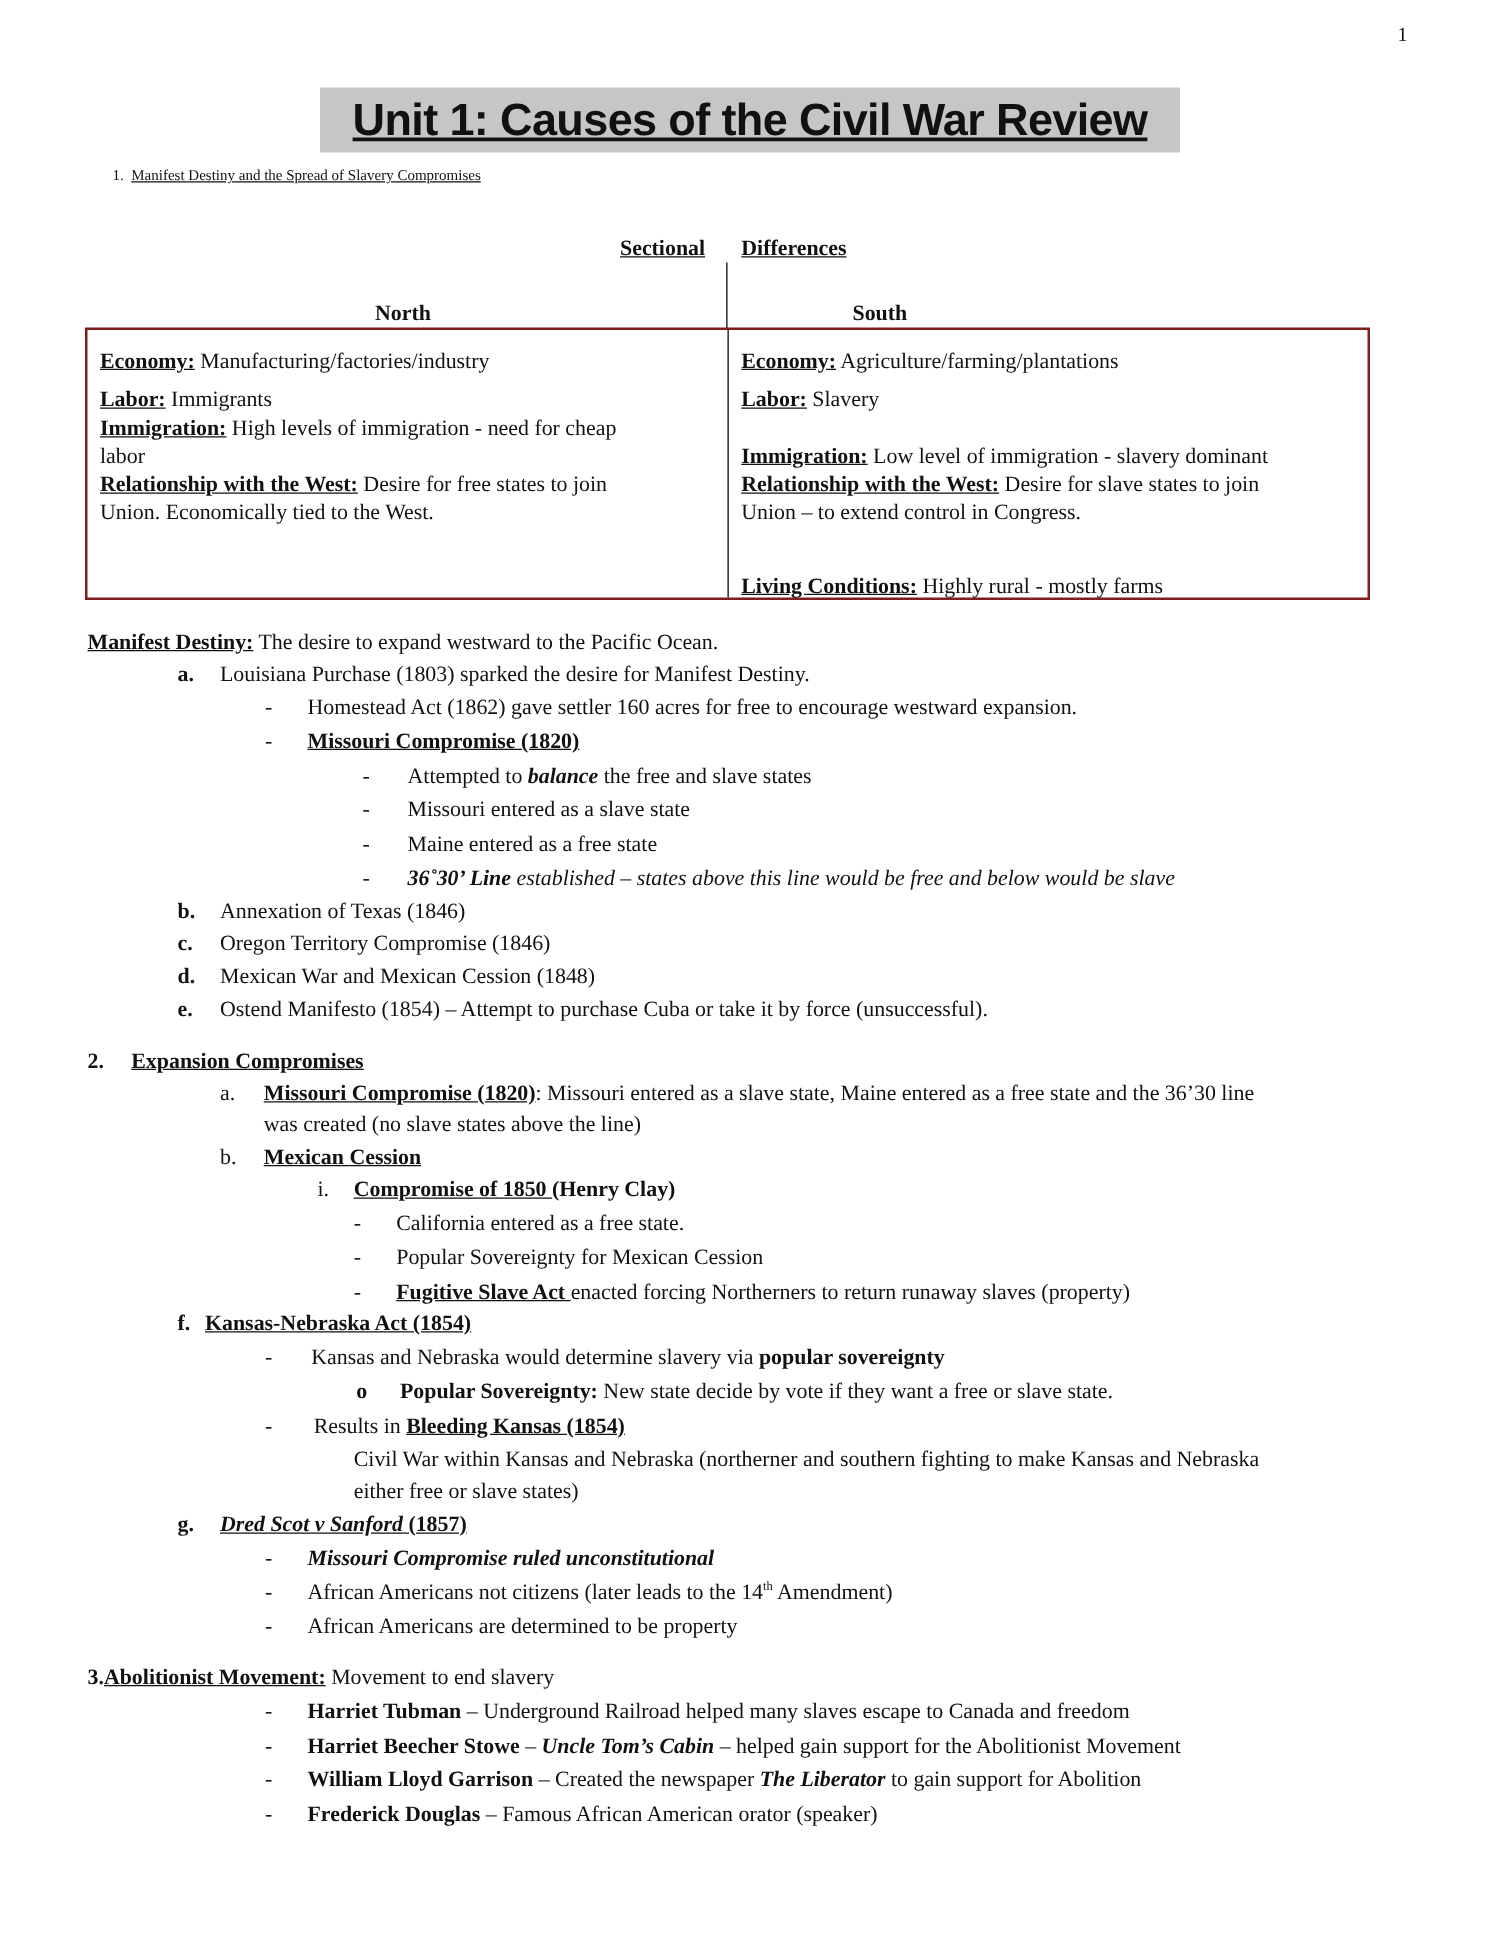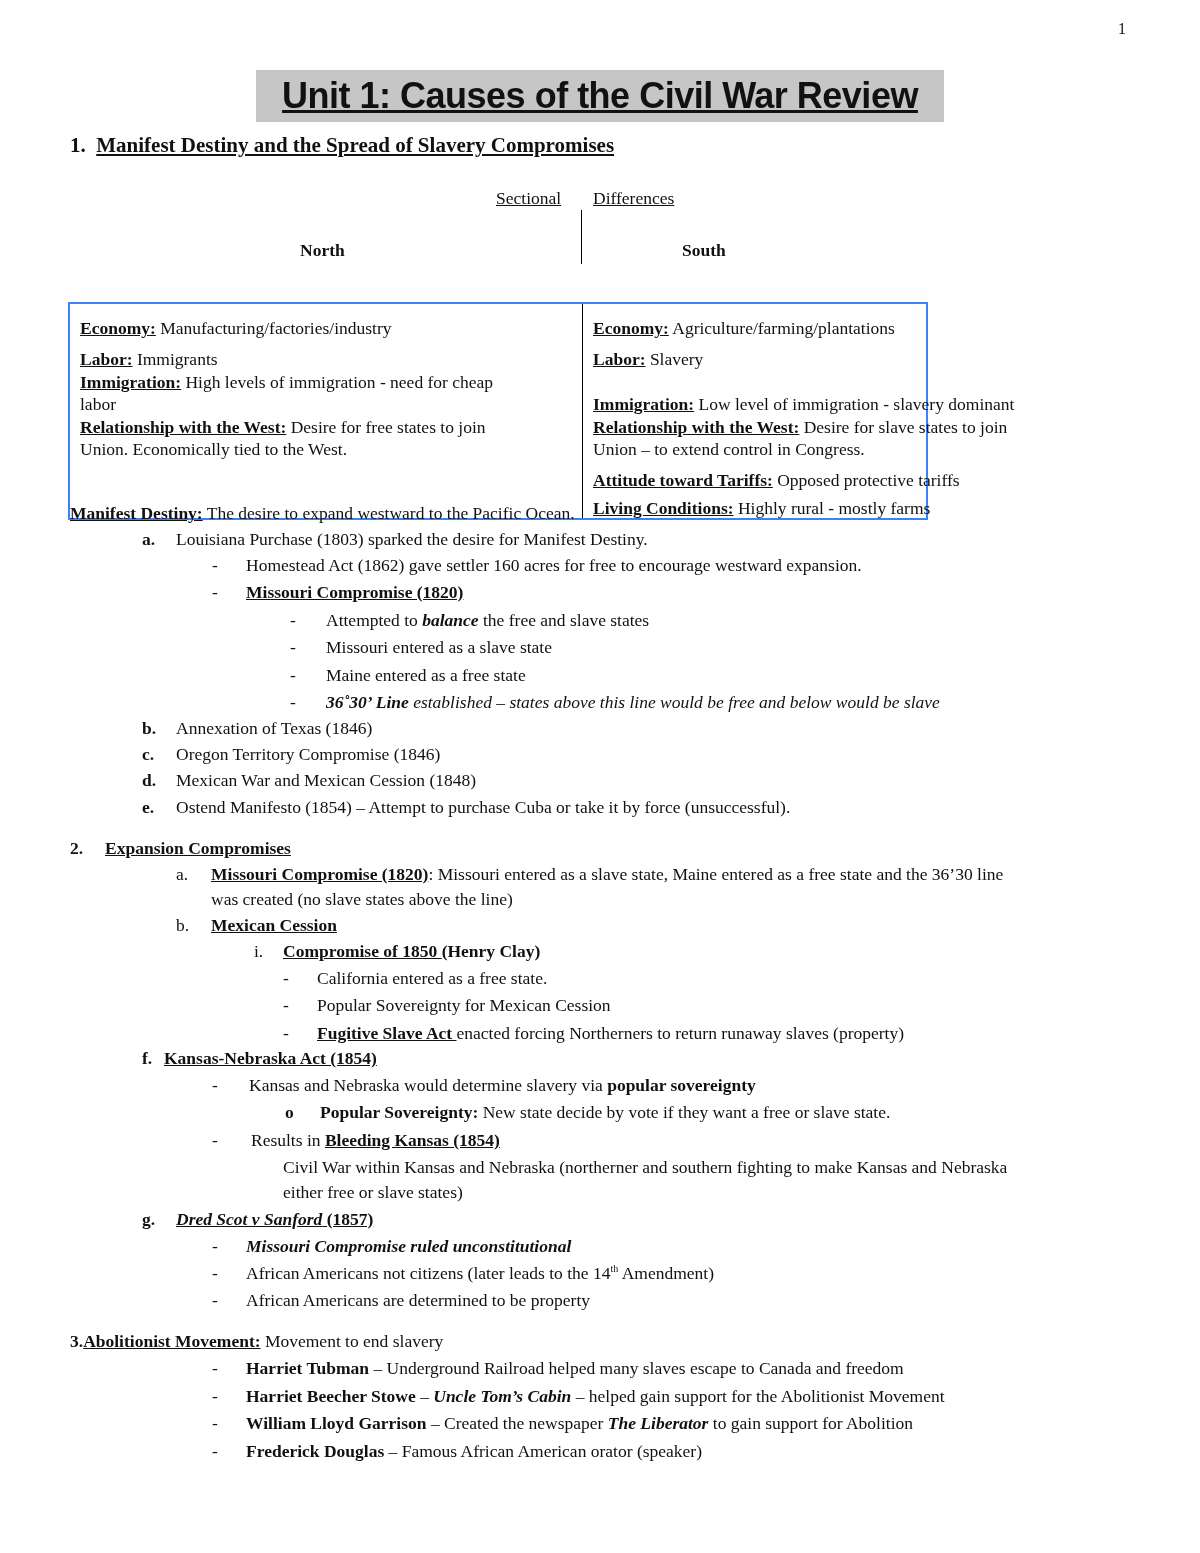--- a/index.html
+++ b/index.html
@@ -7,25 +7,25 @@
          font-family:"Liberation Serif", "DejaVu Serif", serif; color:#111; font-size:17.5px; }
   .abs { position:absolute; white-space:nowrap; }
   .b { font-weight:bold; }
   .u { text-decoration:underline; }
   .i { font-style:italic; }
   .page-num { left:1118px; top:20px; font-size:16px; }
   .title { left:256px; top:70px; width:688px; height:52px; background:#c6c6c6;
            font-family:"Liberation Sans", "DejaVu Sans", sans-serif; font-weight:bold;
            font-size:36px; line-height:52px; text-align:center; text-decoration:underline;
            text-decoration-thickness:3px; letter-spacing:-0.5px; }
-  .sec-head { font-weight:bold; font-size:21px; }
-  .cmp-label { font-weight:normal; text-decoration:underline; }
+  .sec-head { font-weight:normal; font-size:12px;margin-left:20px; }
+  .cmp-label { font-weight:bold; text-decoration:underline; }
   .vdiv { position:absolute; left:581px; top:210px; width:1px; height:54px; background:#000; }
-  .table { position:absolute; left:68px; top:262px; width:860px; height:218px;
-           border:2px solid #3b82f6; box-sizing:border-box;margin-top:40px; }
+  .table { position:absolute; left:68px; top:262px; width:1028px; height:218px;
+           border:2px solid #7f1d1d; box-sizing:border-box; }
   .table .mid { position:absolute; left:512px; top:0; width:1px; height:100%; background:#000; }
   .cell-line { position:absolute; white-space:nowrap; }
   .lbl { font-weight:bold; text-decoration:underline; }
 </style>
 </head>
 <body>
 
 <div class="abs page-num">1</div>
 
 <div class="abs title">Unit 1:  Causes of the Civil War Review</div>
@@ -65,23 +65,20 @@
   <div class="cell-line" style="left:523px;top:45px;">
     <span class="lbl">Labor:</span><span> Slavery</span>
   </div>
   <div class="cell-line" style="left:523px;top:90px;">
     <span class="lbl">Immigration:</span><span>  Low level of immigration - slavery dominant</span>
   </div>
   <div class="cell-line" style="left:523px;top:113px;">
     <span class="lbl">Relationship with the West:</span><span> Desire for slave states to join</span>
   </div>
   <div class="cell-line" style="left:523px;top:135px;">Union – to extend control in Congress.</div>
-  <div class="cell-line" style="left:523px;top:166px;">
-    <span class="lbl">Attitude toward Tariffs:</span><span> Opposed protective tariffs</span>
-  </div>
   <div class="cell-line" style="left:523px;top:194px;">
     <span class="lbl">Living Conditions:</span><span>  Highly rural - mostly farms</span>
   </div>
 </div>
 
 <div class="abs" style="left:70px;top:503px;">
   <span class="lbl">Manifest Destiny:</span><span> The desire to expand westward to the Pacific Ocean.</span>
 </div>
 
 <div class="abs b" style="left:142px;top:529px;">a.</div>

